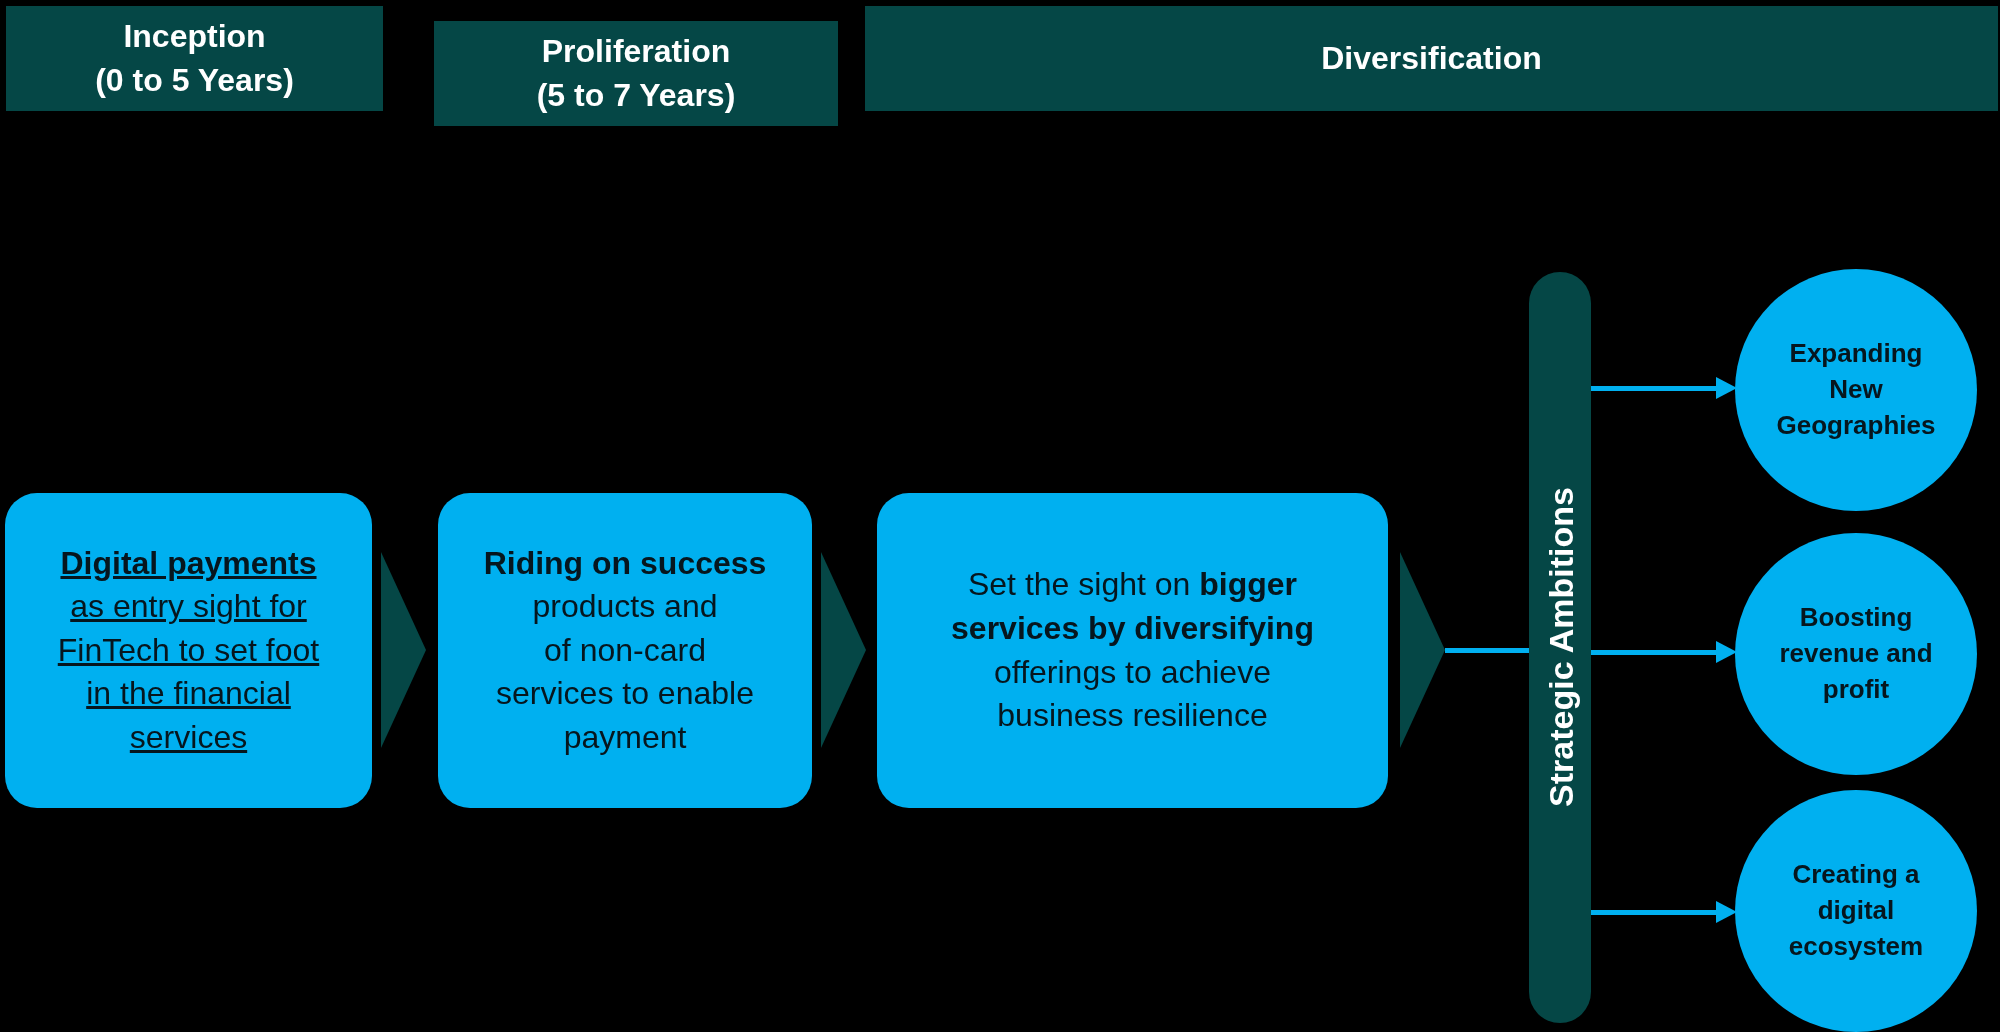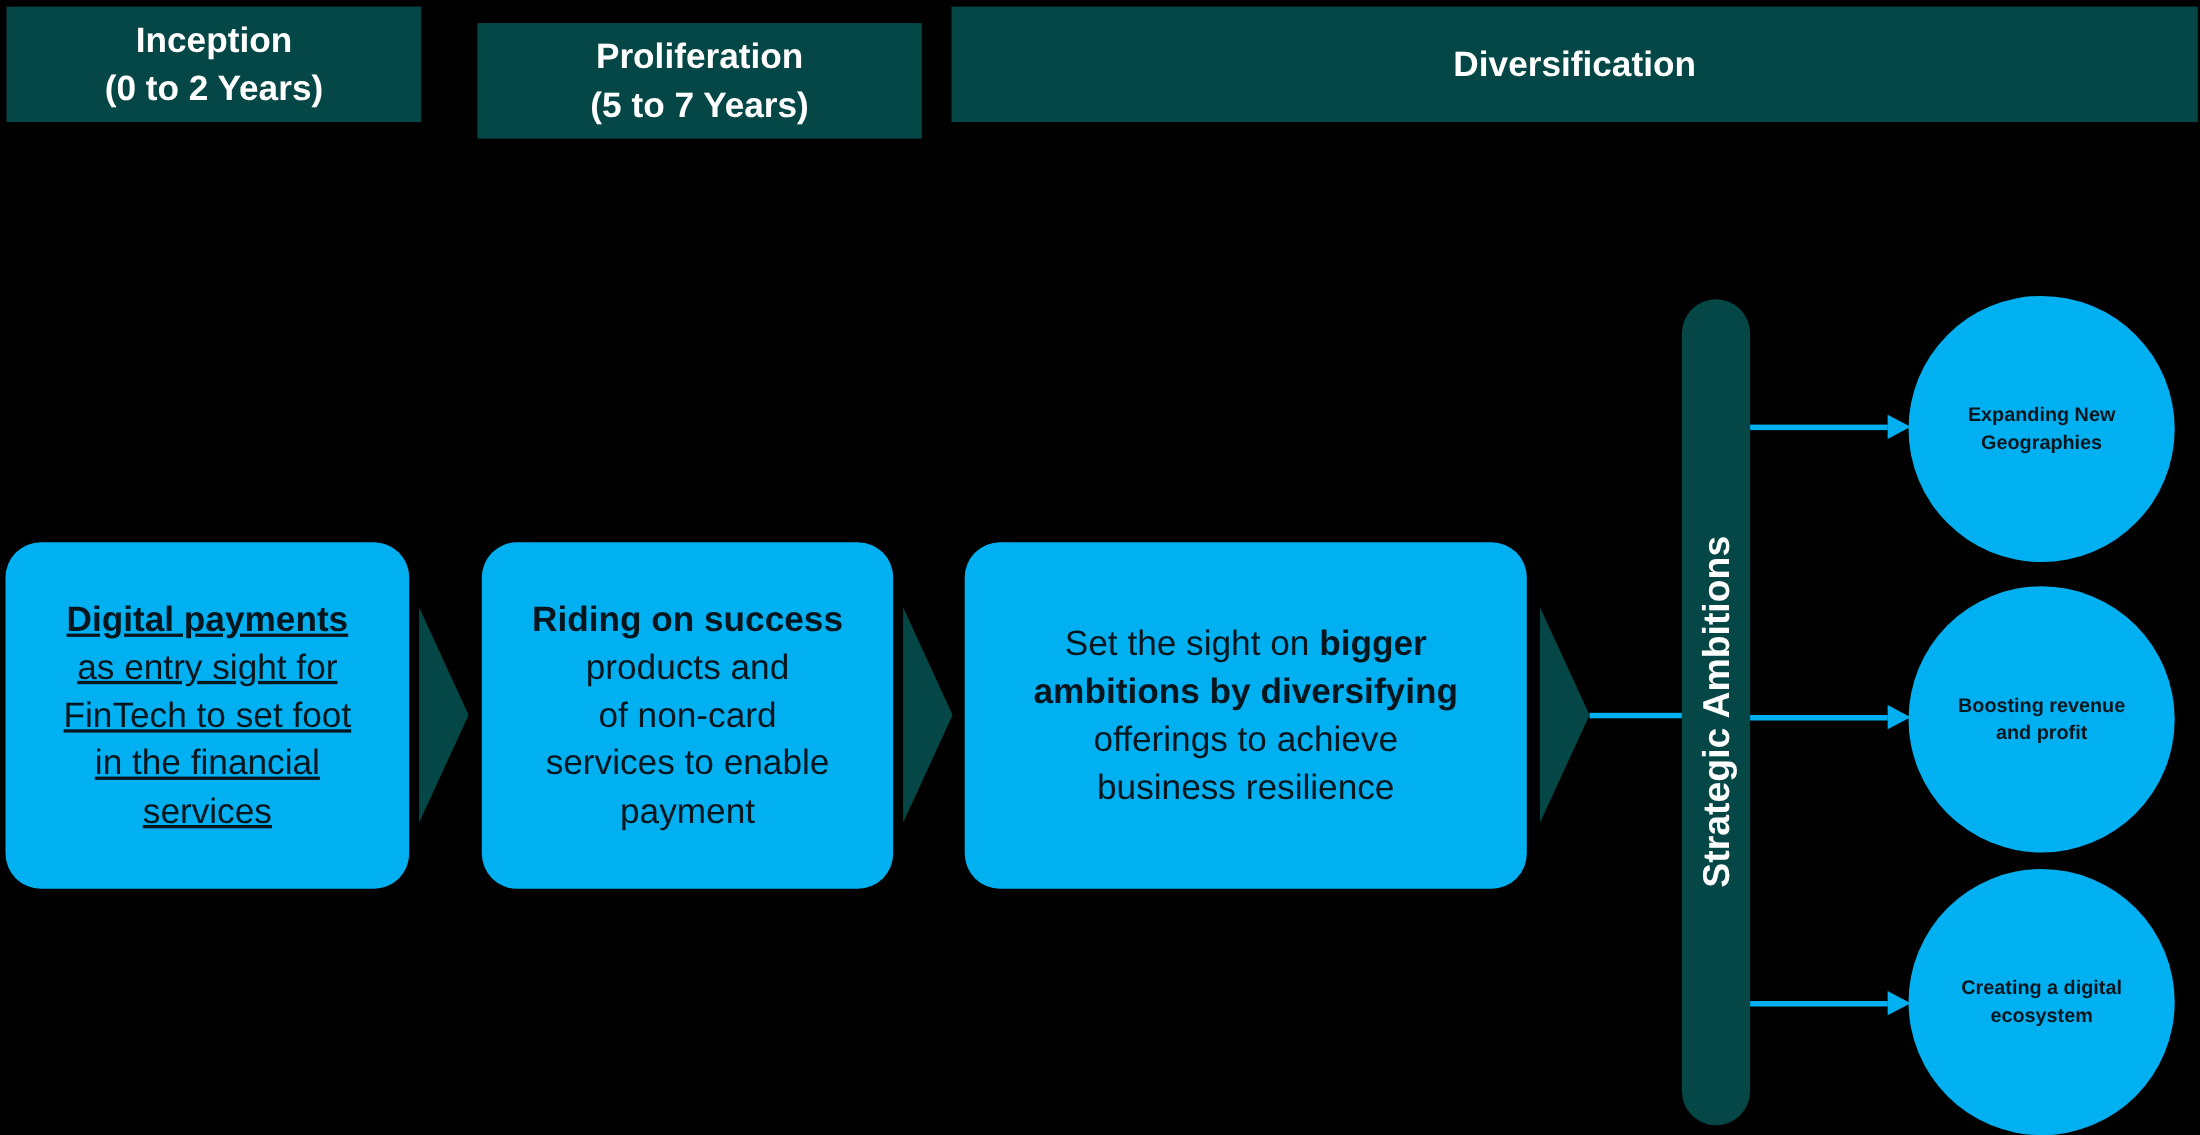--- a/index.html
+++ b/index.html
@@ -126,40 +126,40 @@
 
   
   .ambition-circle {
     position: absolute;
     left: 1735px;
     width: 242px; height: 242px;
     border-radius: 50%;
     background: var(--blue);
     color: var(--ink);
     font-weight: bold;
-    font-size: 18px;
+    font-size: 26px;
     line-height: 1.38;
     text-align: center;
     display: flex;
     align-items: center;
     justify-content: center;
     padding: 0 28px;
   }
   #circle-1 { top: 269px; }
   #circle-2 { top: 533px; }
   #circle-3 { top: 790px; }
 </style>
 </head>
 <body>
 
 <div class="canvas">
 
   <div class="phase-bar" id="phase-1">
     <span class="phase-line">Inception</span>
-    <span class="phase-line">(0 to 2 Years)</span>
+    <span class="phase-line">(0 to 5 Years)</span>
   </div>
   <div class="phase-bar" id="phase-2">
     <span class="phase-line">Proliferation</span>
     <span class="phase-line">(5 to 7 Years)</span>
   </div>
   <div class="phase-bar" id="phase-3">
     <span class="phase-line">Diversification</span>
     <span class="phase-line"></span>
   </div>
 
@@ -178,21 +178,21 @@
     <div class="line">products and</div>
     <div class="line">of non-card</div>
     <div class="line">services to enable</div>
     <div class="line">payment</div>
   </div>
 
   <div class="flow-arrow" id="flow-arrow-2"></div>
 
   <div class="stage-box" id="stage-3">
     <div class="line"><span>Set the sight on </span><span class="b">bigger</span></div>
-    <div class="line b">ambitions by diversifying</div>
+    <div class="line b">services by diversifying</div>
     <div class="line">offerings to achieve</div>
     <div class="line">business resilience</div>
   </div>
 
   <div class="flow-arrow" id="flow-arrow-3"></div>
 
   <div id="link-stage3-bar"></div>
 
   <div class="ambition-bar">
     <div class="label">Strategic Ambitions</div>

